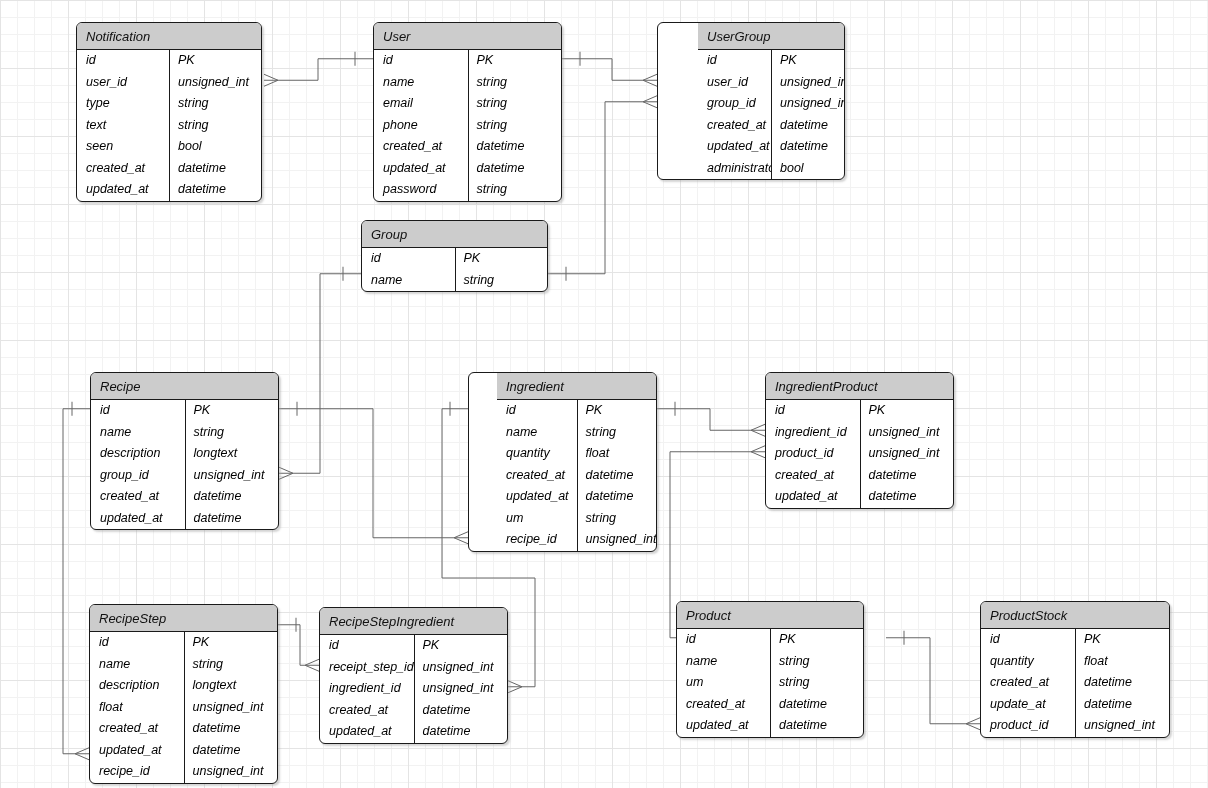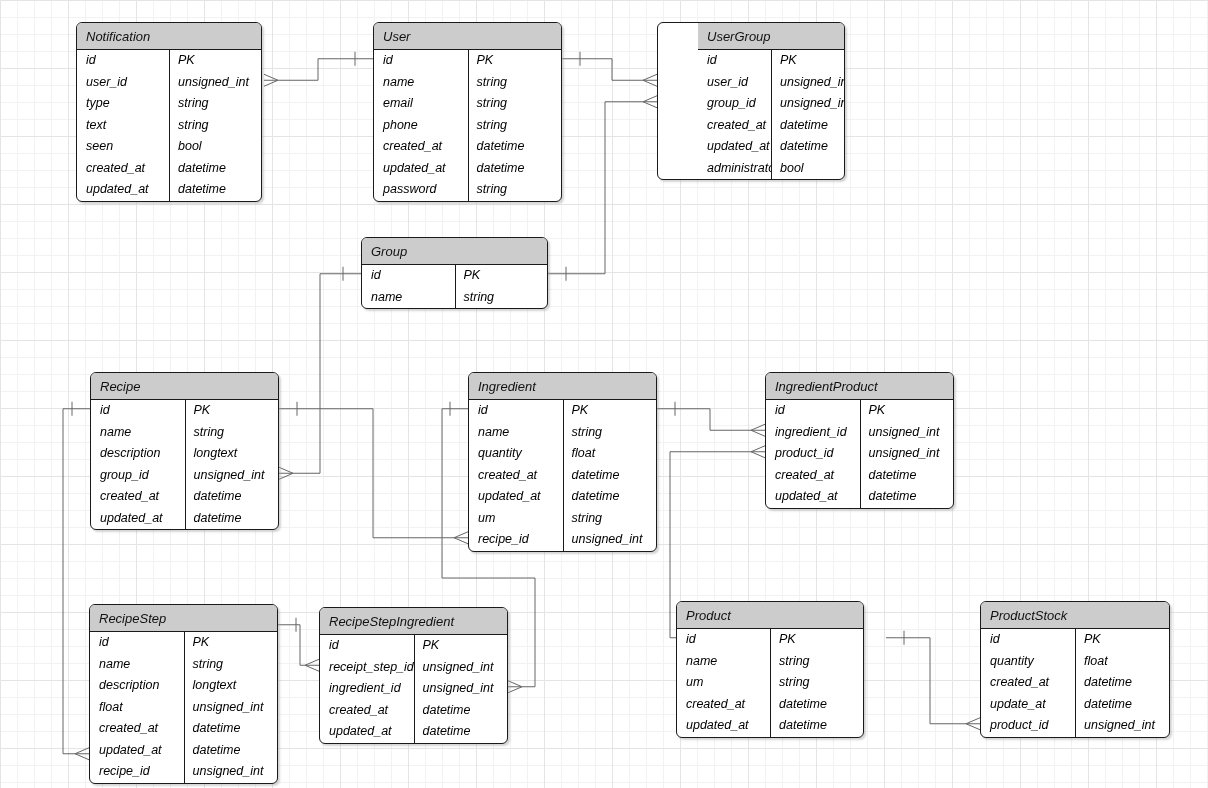--- a/index.html
+++ b/index.html
@@ -213,21 +213,21 @@
       </div>
       <div class="entity-row">
         <div class="cell-name">updated_at</div>
         <div class="cell-type">datetime</div>
       </div>
       <div class="entity-row">
         <div class="cell-name">administrator</div>
         <div class="cell-type">bool</div>
       </div>
     </div>
-    <div class="entity" style="left: 361px; top: 237px; width: 187px;">
+    <div class="entity" style="left: 361px; top: 220px; width: 187px;">
       <div class="entity-header">Group</div>
       <div class="entity-row">
         <div class="cell-name">id</div>
         <div class="cell-type">PK</div>
       </div>
       <div class="entity-row">
         <div class="cell-name">name</div>
         <div class="cell-type">string</div>
       </div>
     </div>
@@ -251,21 +251,21 @@
       </div>
       <div class="entity-row">
         <div class="cell-name">created_at</div>
         <div class="cell-type">datetime</div>
       </div>
       <div class="entity-row">
         <div class="cell-name">updated_at</div>
         <div class="cell-type">datetime</div>
       </div>
     </div>
-    <div class="entity" style="left: 468px; top: 372px; width: 189px;">
+    <div class="entity" style="left: 468px; top: 372px; width: 189px; padding-left: 28px;">
       <div class="entity-header">Ingredient</div>
       <div class="entity-row">
         <div class="cell-name">id</div>
         <div class="cell-type">PK</div>
       </div>
       <div class="entity-row">
         <div class="cell-name">name</div>
         <div class="cell-type">string</div>
       </div>
       <div class="entity-row">

